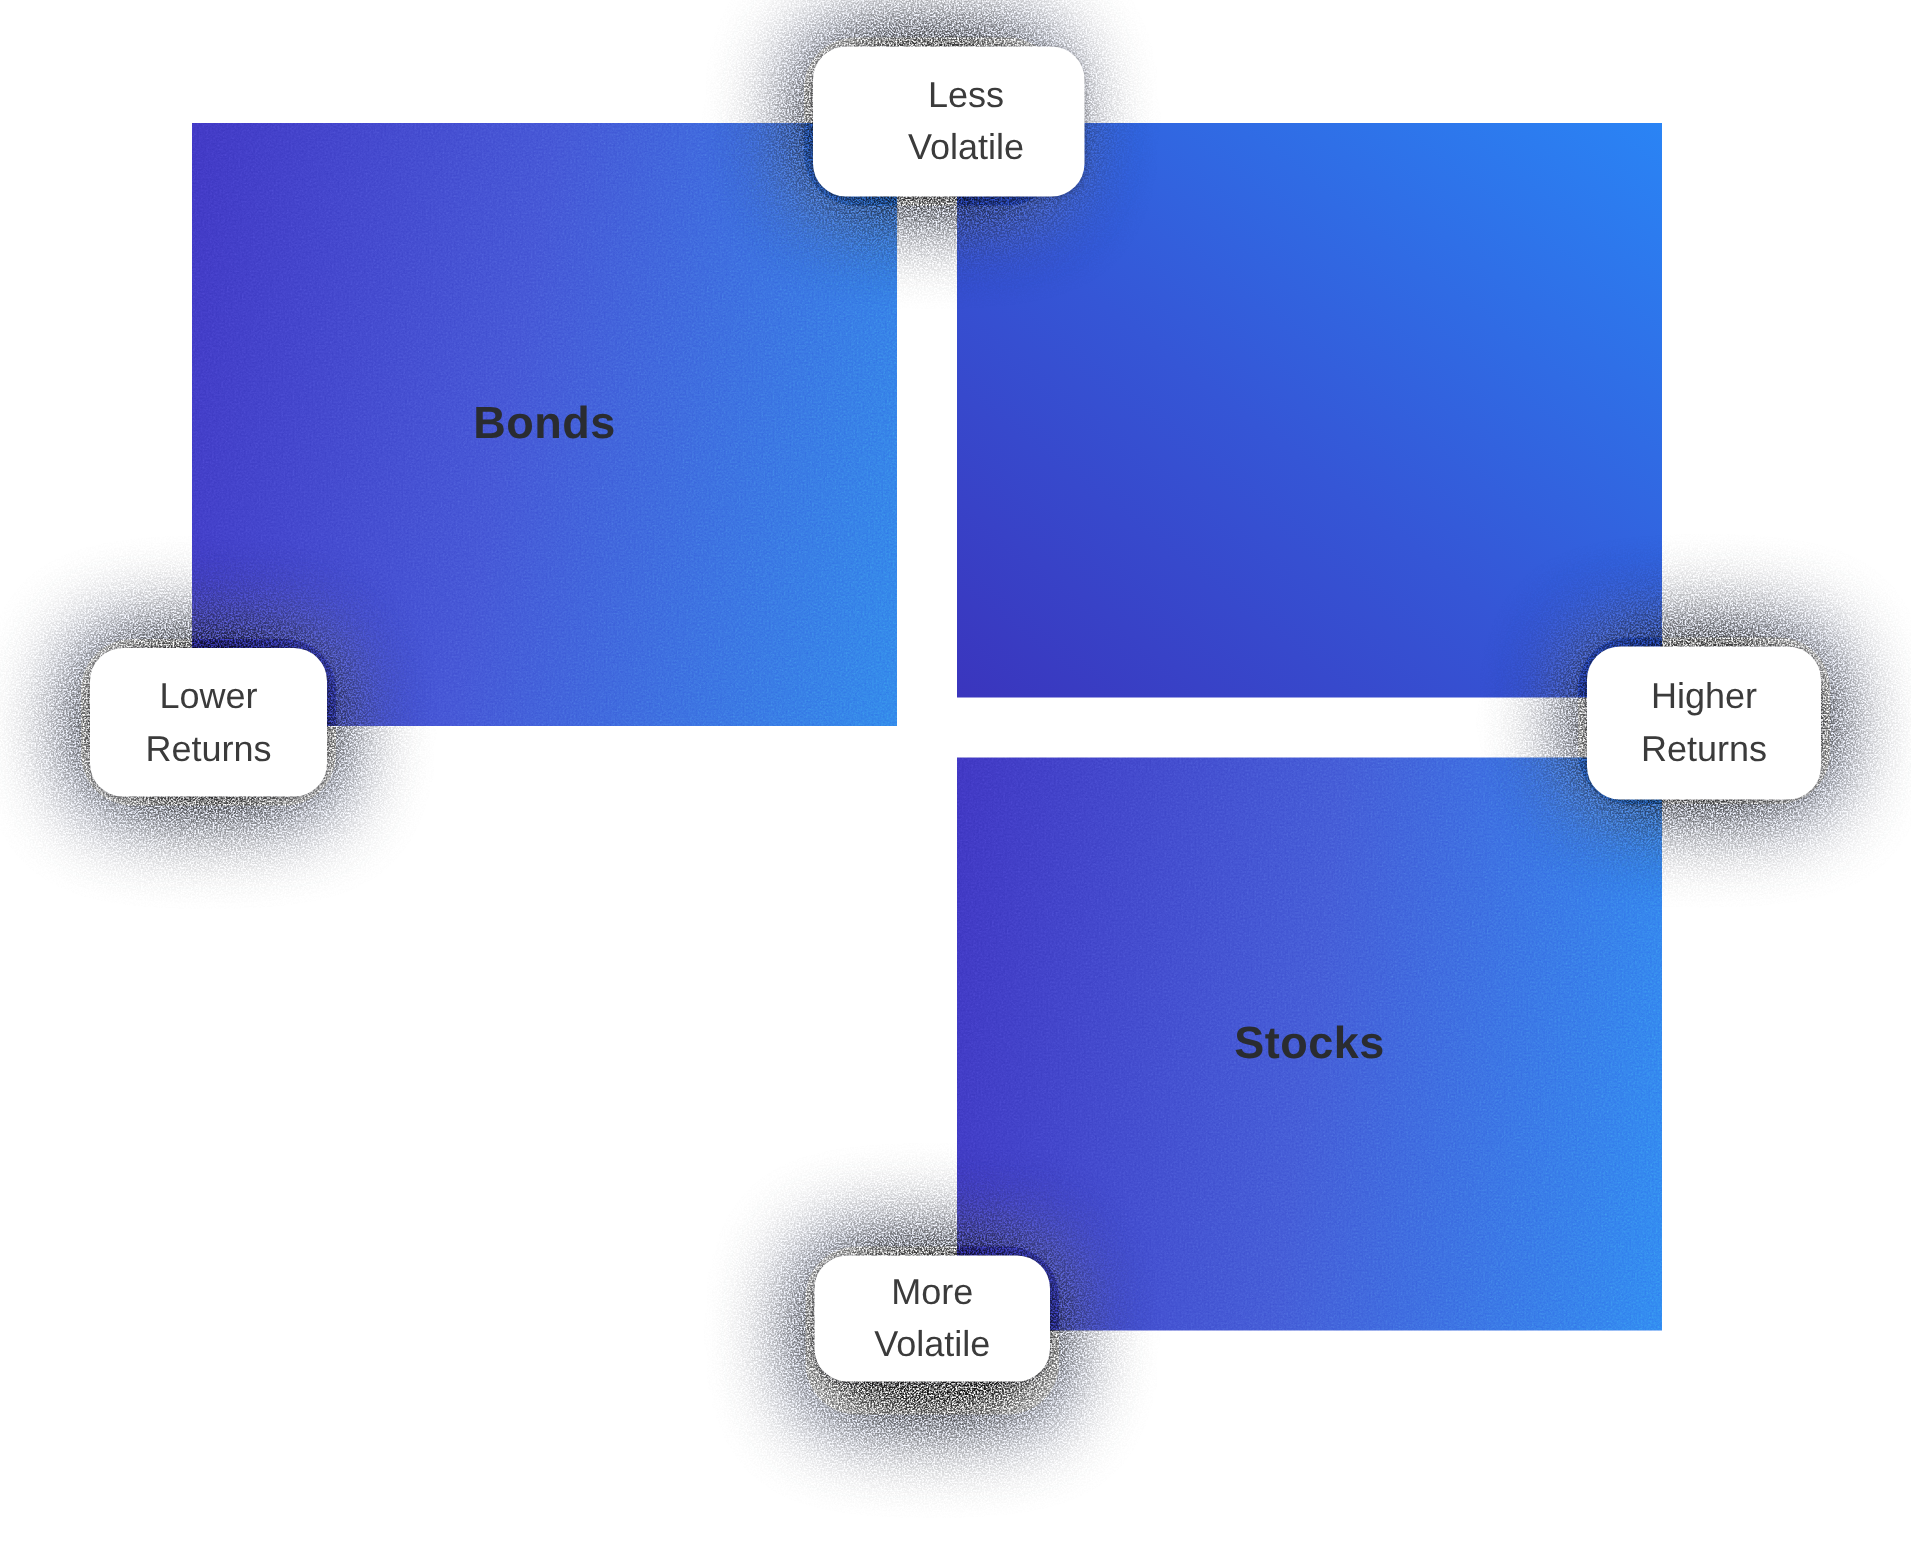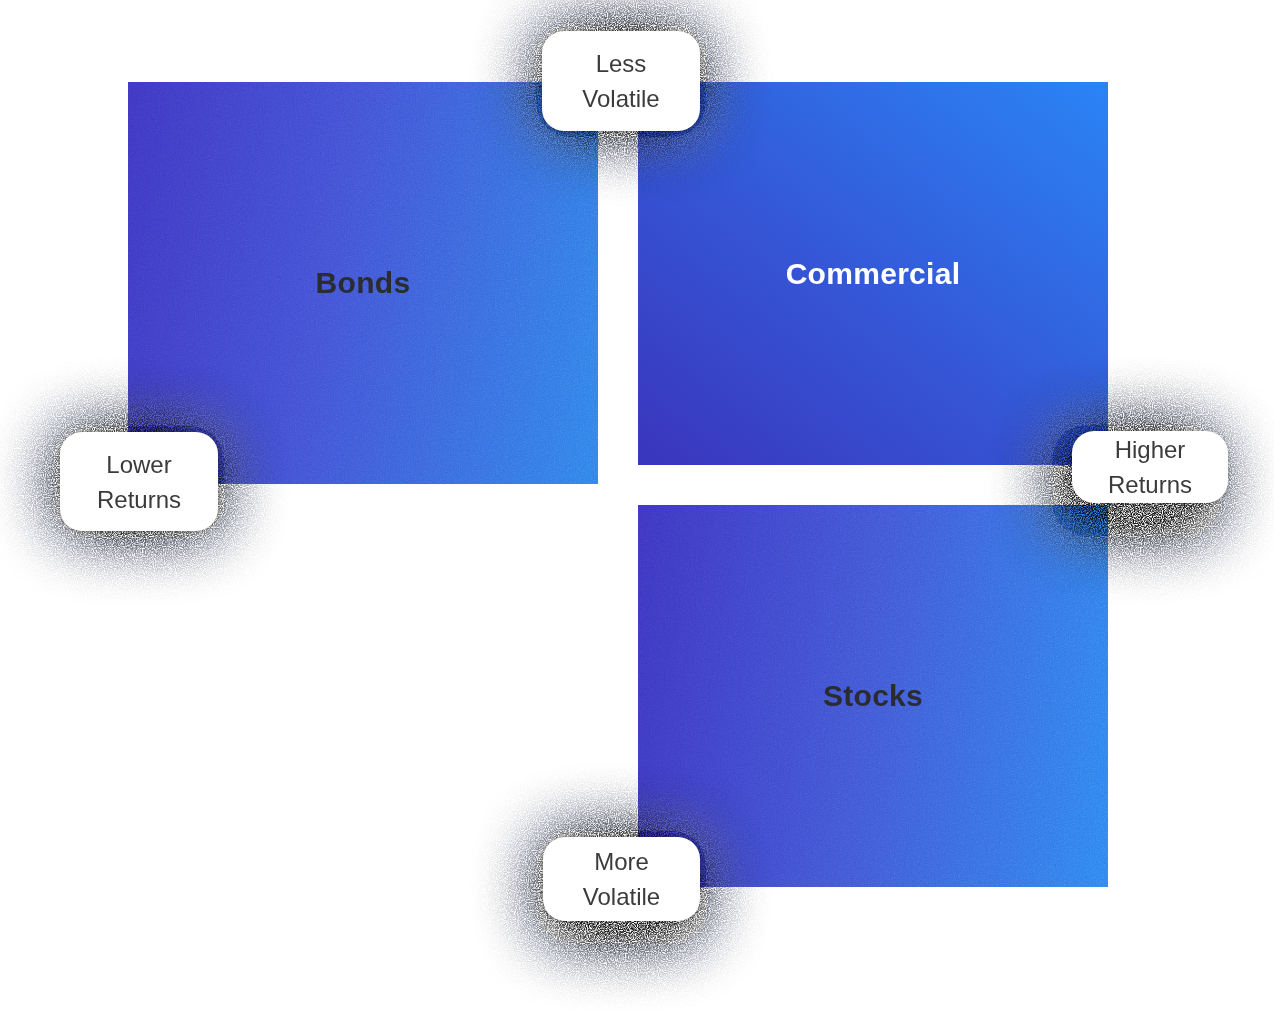--- a/index.html
+++ b/index.html
@@ -88,23 +88,23 @@
     flex-direction: column;
     align-items: center;
     justify-content: center;
     text-align: center;
     font-size: 24px;
     line-height: 35px;
     font-weight: 500;
     color: #3b3b3b;
     box-shadow: 0 1px 4px rgba(10, 12, 24, 0.25);
   }
-  .card-top    { left: 542px;  top: 31px;  width: 158px; height: 100px; }
+  .card-top    { left: 542px;  top: 31px;  width: 158px; height: 100px; padding-left: 23px; }
   .card-left   { left: 60px;   top: 432px; width: 158px; height: 99px;  }
-  .card-right  { left: 1058px; top: 431px; width: 156px; height: 72px; margin-left: 14px;  }
+  .card-right  { left: 1058px; top: 431px; width: 156px; height: 102px;  }
   .card-bottom { left: 543px;  top: 837px; width: 157px; height: 84px; }
 </style>
 </head>
 <body>
 
 <div class="canvas">
 
   <svg class="defs" aria-hidden="true">
     <defs>
       <filter id="grainF" x="0%" y="0%" width="100%" height="100%">
@@ -125,21 +125,20 @@
 
   <div class="quadrant q-bonds">
     <svg class="grain" aria-hidden="true">
       <rect width="100%" height="100%" filter="url(#grainF)"></rect>
     </svg>
     <div class="q-label-dark">Bonds</div>
   </div>
 
   <div class="quadrant q-cre">
     <div class="q-label-light">
-      <div>Commercial</div>
     </div>
   </div>
 
 
   <div class="quadrant q-stocks">
     <svg class="grain" aria-hidden="true">
       <rect width="100%" height="100%" filter="url(#grainF)"></rect>
     </svg>
     <div class="q-label-dark">Stocks</div>
   </div>

